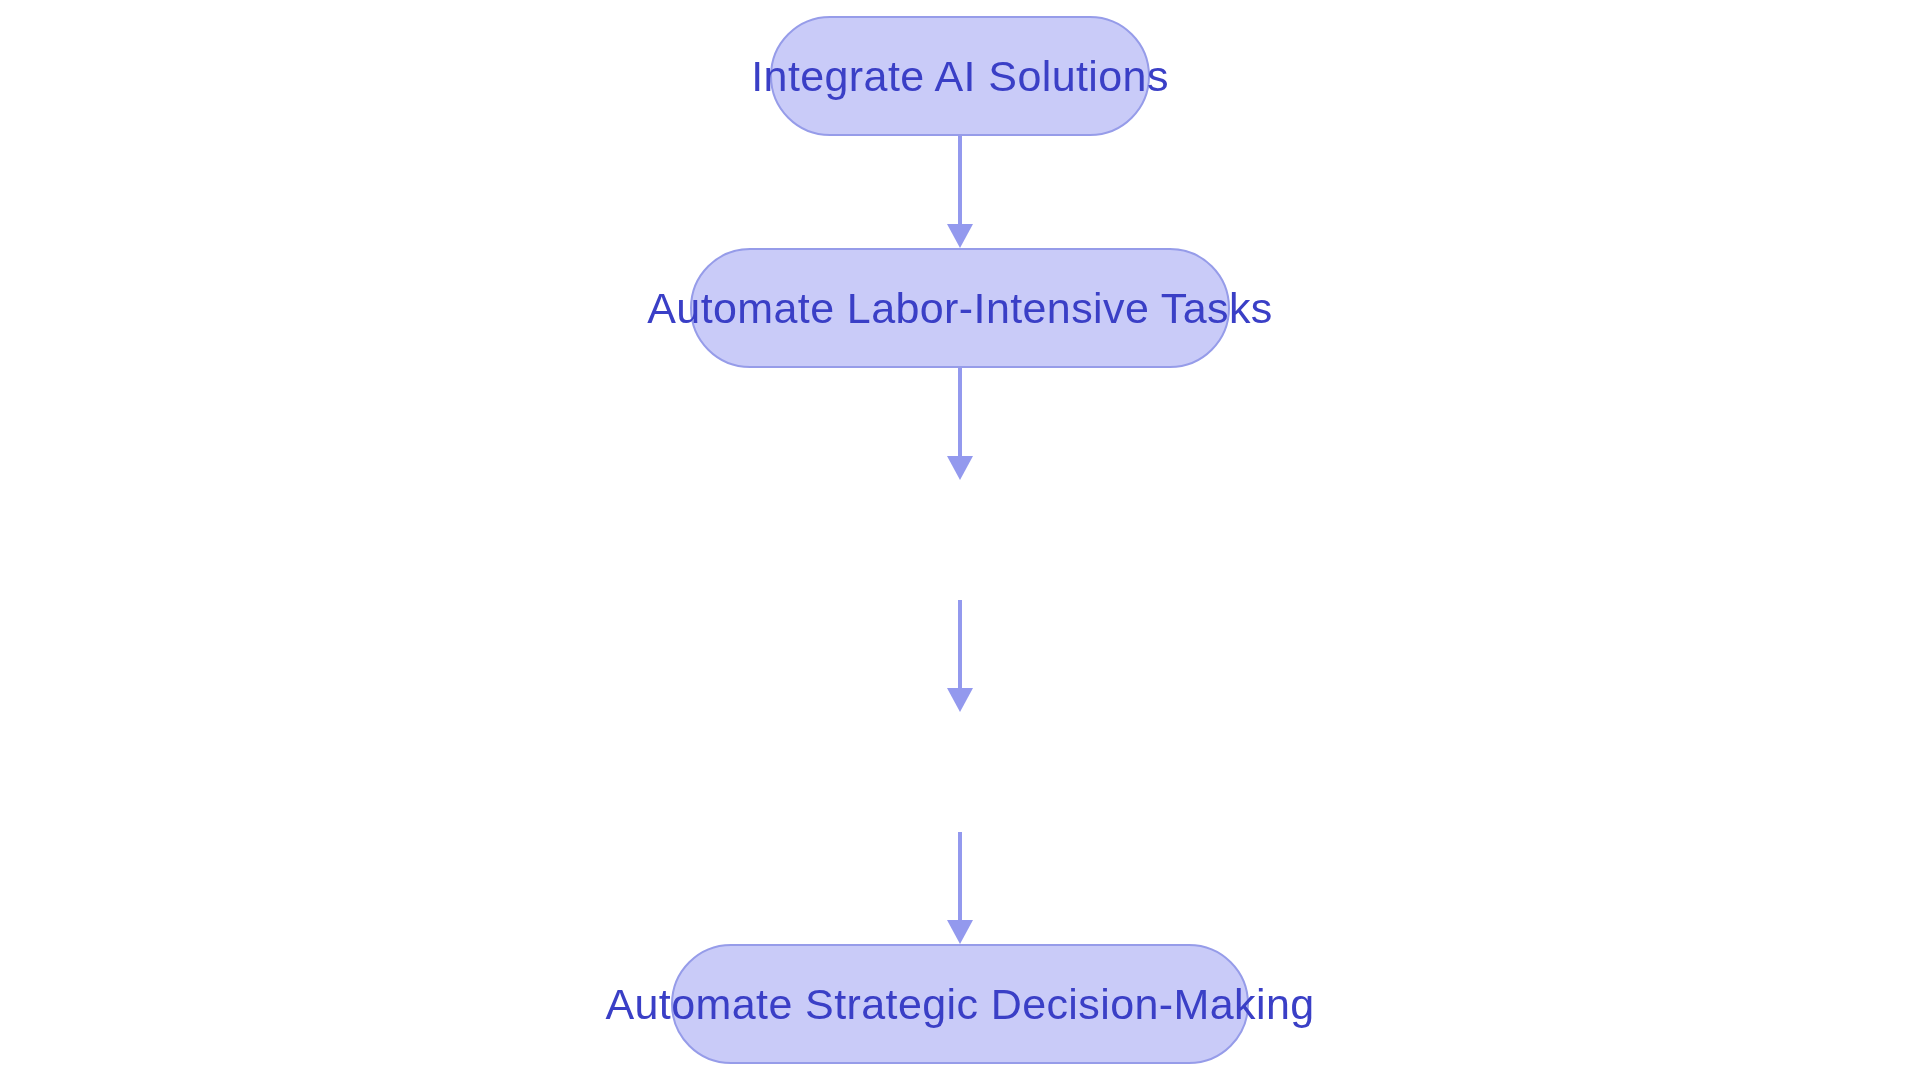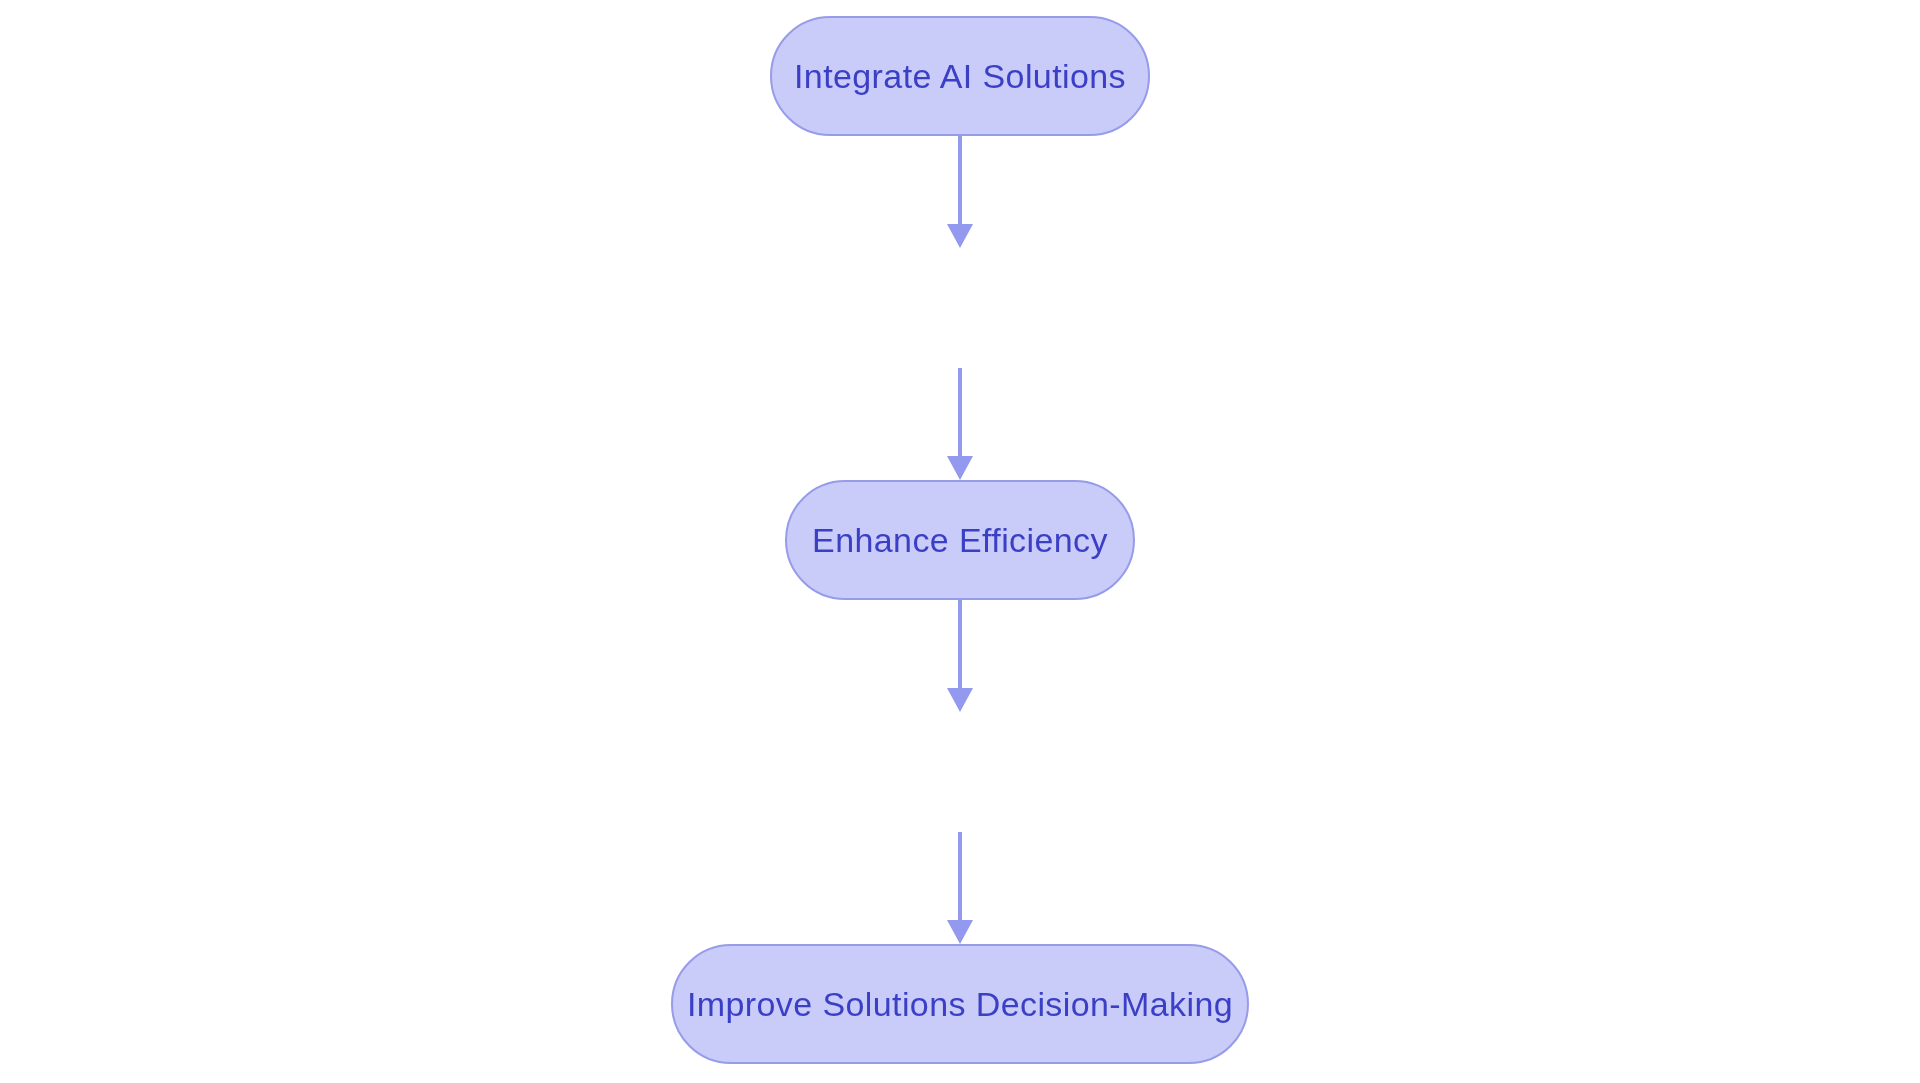--- a/index.html
+++ b/index.html
@@ -29,21 +29,21 @@
     border-radius: 60px;
     background: var(--node-fill);
     border: 2px solid var(--node-border);
     display: flex;
     align-items: center;
     justify-content: center;
     white-space: nowrap;
   }
   .node-label {
     color: var(--node-text);
-    font-size: 34px;
+    font-size: 43px;
     letter-spacing: 0.4px;
   }
   .node-1 { top: 16px;  width: 380px; }
   .node-2 { top: 248px; width: 540px; }
   .node-3 { top: 480px; width: 350px; }
   .node-4 { top: 712px; width: 282px; }
   .node-5 { top: 944px; width: 578px; }
 
   .arrow {
     position: absolute;
@@ -79,38 +79,38 @@
 
   <div class="node node-1">
     <span class="node-label">Integrate AI Solutions</span>
   </div>
 
   <div class="arrow arrow-1">
     <div class="arrow-line"></div>
     <div class="arrow-head"></div>
   </div>
 
+  <div class="node node-2">
+    <span class="node-label">Automate Labor-Intensive Tasks</span>
+  </div>
 
   <div class="arrow arrow-2">
     <div class="arrow-line"></div>
     <div class="arrow-head"></div>
   </div>
 
-  <div class="node node-3">
-    <span class="node-label">Enhance Efficiency</span>
-  </div>
 
   <div class="arrow arrow-3">
     <div class="arrow-line"></div>
     <div class="arrow-head"></div>
   </div>
 
 
   <div class="arrow arrow-4">
     <div class="arrow-line"></div>
     <div class="arrow-head"></div>
   </div>
 
   <div class="node node-5">
-    <span class="node-label">Improve Solutions Decision-Making</span>
+    <span class="node-label">Automate Strategic Decision-Making</span>
   </div>
 
 </div>
 
 </body></html>

